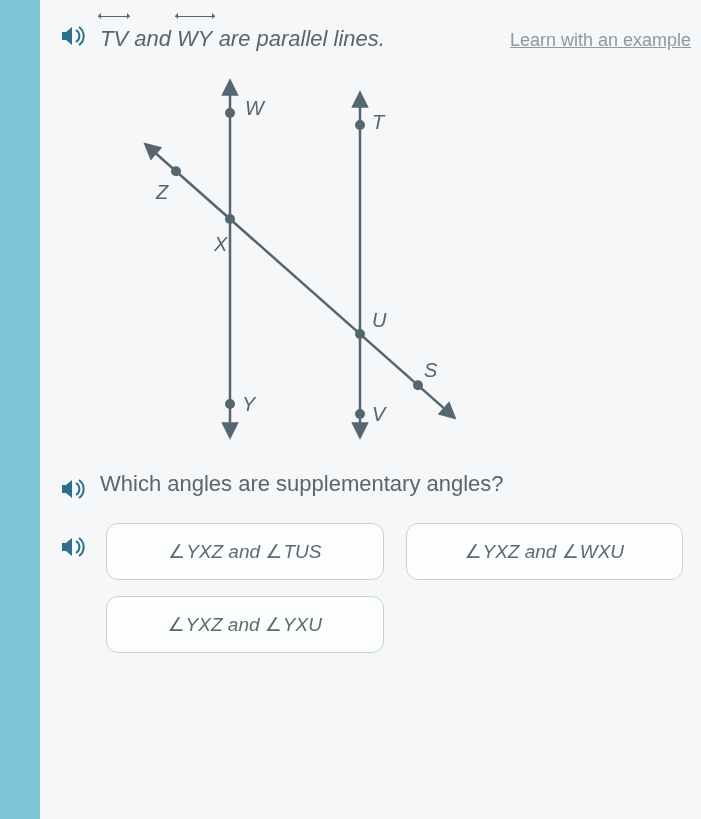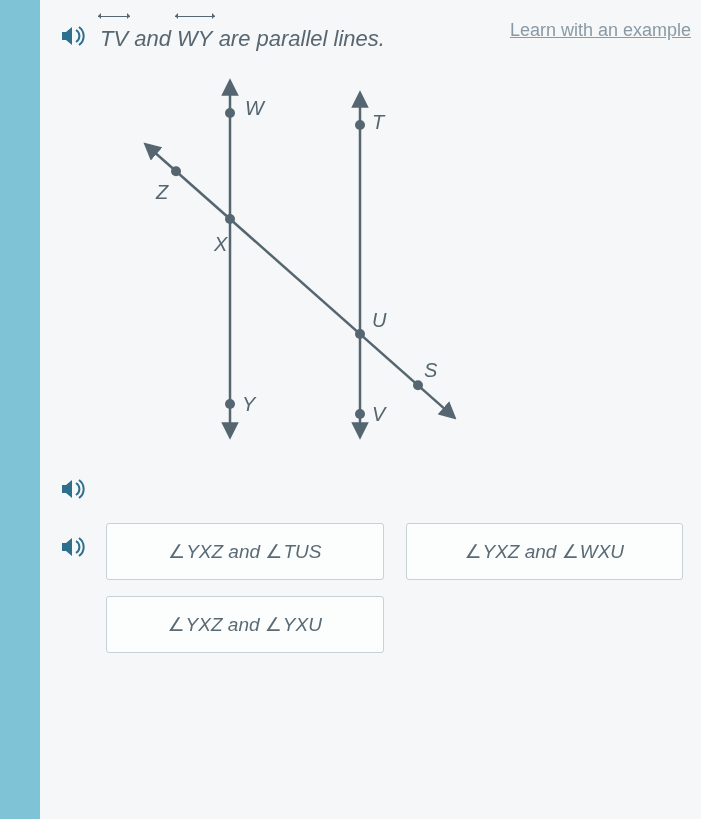--- a/index.html
+++ b/index.html
@@ -14,21 +14,21 @@
     }
     .left-stripe {
       position: absolute;
       left: 0; top: 0;
       width: 40px;
       height: 100%;
       background: #7fc4d6;
     }
     .learn-link {
       position: absolute;
-      top: 20px;
+      top: 30px;
       right: 10px;
       color: #8a9aa5;
       font-size: 18px;
       text-decoration: underline;
       cursor: pointer;
     }
     .content {
       position: absolute;
       left: 60px;
       top: 18px;
@@ -102,21 +102,21 @@
     }
     .answers-grid {
       flex: 1;
       display: grid;
       grid-template-columns: 1fr 1fr;
       gap: 16px 22px;
     }
     .answer-btn {
       background: #fcfdfd;
       border: 1px solid #c7d1d6;
-      border-radius: 3px;
+      border-radius: 12px;
       padding: 16px 10px;
       font-size: 19px;
       color: #5a6b75;
       font-style: italic;
       font-family: inherit;
       cursor: pointer;
       text-align: center;
     }
     .angle {
       font-style: normal;
@@ -192,20 +192,21 @@
   </div>
 
   <div class="question-row">
     <span class="speaker-icon">
       <svg width="28" height="24" viewBox="0 0 28 24">
         <path d="M2 8 L6 8 L12 3 L12 21 L6 16 L2 16 Z" fill="#2e6f8e"></path>
         <path d="M16 6 A7 7 0 0 1 16 18" fill="none" stroke="#2e6f8e" stroke-width="2"></path>
         <path d="M19 3 A11 11 0 0 1 19 21" fill="none" stroke="#2e6f8e" stroke-width="2"></path>
       </svg>
     </span>
+    <div class="question-text">Which angles are supplementary angles?</div>
   </div>
 
   <div class="answers-row">
     <span class="speaker-icon answers-speaker">
       <svg width="28" height="24" viewBox="0 0 28 24">
         <path d="M2 8 L6 8 L12 3 L12 21 L6 16 L2 16 Z" fill="#2e6f8e"></path>
         <path d="M16 6 A7 7 0 0 1 16 18" fill="none" stroke="#2e6f8e" stroke-width="2"></path>
         <path d="M19 3 A11 11 0 0 1 19 21" fill="none" stroke="#2e6f8e" stroke-width="2"></path>
       </svg>
     </span>

